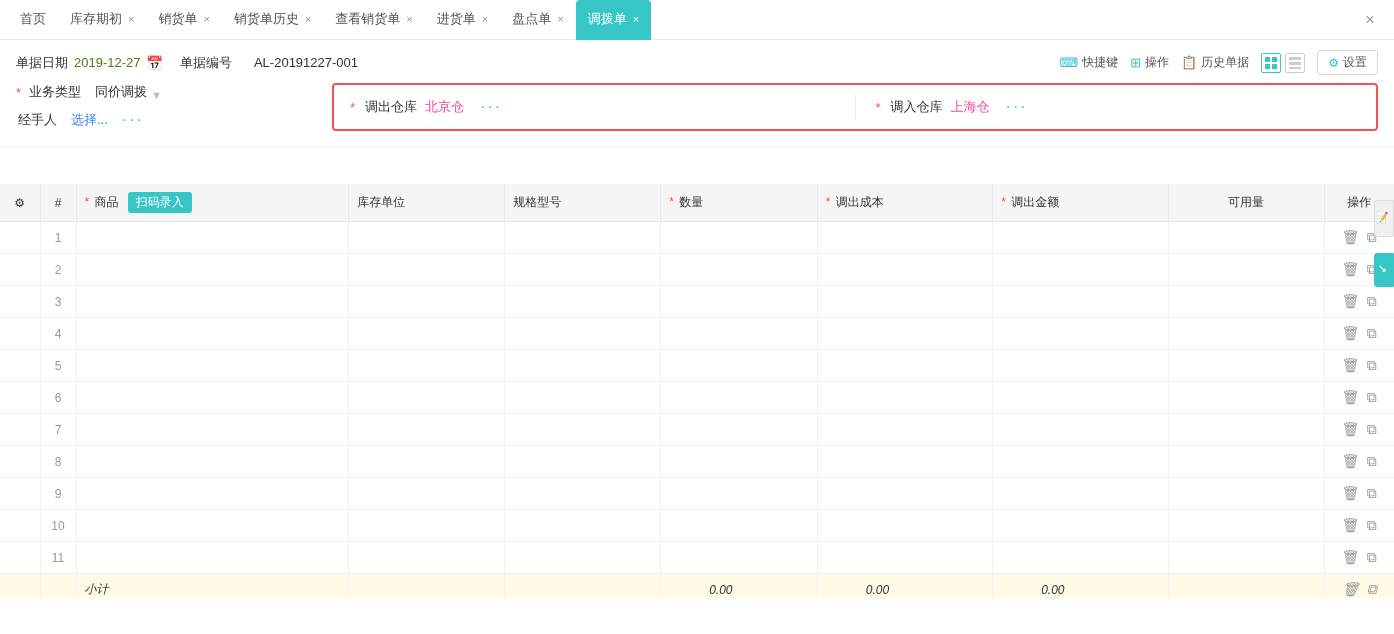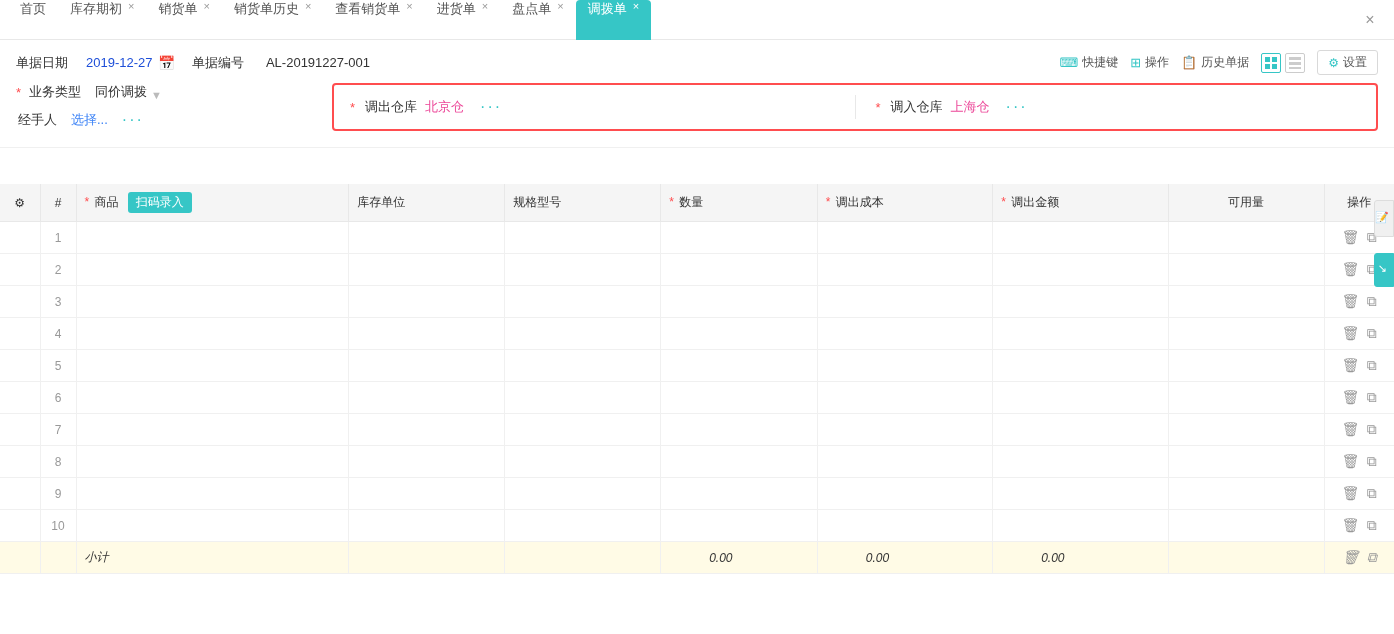--- a/index.html
+++ b/index.html
@@ -9,20 +9,21 @@
     .tab-bar {
       display: flex;
       align-items: center;
       border-bottom: 1px solid #e8e8e8;
       background: #fff;
       height: 40px;
       padding: 0 8px;
     }
     .tab-item {
       display: flex;
+      align-items: center;
       padding: 0 12px;
       height: 40px;
       cursor: pointer;
       font-size: 13px;
       color: #555;
       border-bottom: 2px solid transparent;
       white-space: nowrap;
     }
     .tab-item.active {
       color: #fff;
@@ -330,21 +331,21 @@
 
 <div class="layout-wrapper">
   <div class="main-content">
 
     <div class="form-area">
 
       <div class="form-row top-row">
         <div class="form-meta">
           <div class="form-meta-item">
             <span>单据日期</span>
-            <span style="color:#1d4ed8; margin-left:12px;">2019-12-27</span>
+            <span style="color:#4d7c0f; margin-left:0;">2019-12-27</span>
             <span class="date-icon">📅</span>
           </div>
           <div class="form-meta-item">
             <span>单据编号</span>
             <span style="margin-left:16px;">AL-20191227-001</span>
           </div>
         </div>
         <div class="toolbar-right">
           <div class="toolbar-btn">
             <span class="toolbar-icon">⌨</span>
@@ -593,20 +594,35 @@
     <td></td>
     <td></td>
     <td></td>
     <td></td>
     <td></td>
     <td class="td-op">
       <span class="op-icon" title="删除">🗑</span>
       <span class="op-icon" title="复制">⧉</span>
     </td>
   </tr>
+            <tr>
+    <td class="td-num"></td>
+    <td class="td-num">11</td>
+    <td></td>
+    <td></td>
+    <td></td>
+    <td></td>
+    <td></td>
+    <td></td>
+    <td></td>
+    <td class="td-op">
+      <span class="op-icon" title="删除">🗑</span>
+      <span class="op-icon" title="复制">⧉</span>
+    </td>
+  </tr>
             <tr class="subtotal-row">
   <td></td>
   <td class="td-num"></td>
   <td style="color:#333;">小计</td>
   <td></td>
   <td></td>
   <td class="subtotal-val">0.00</td>
   <td class="subtotal-val">0.00</td>
   <td class="subtotal-val">0.00</td>
   <td></td>

